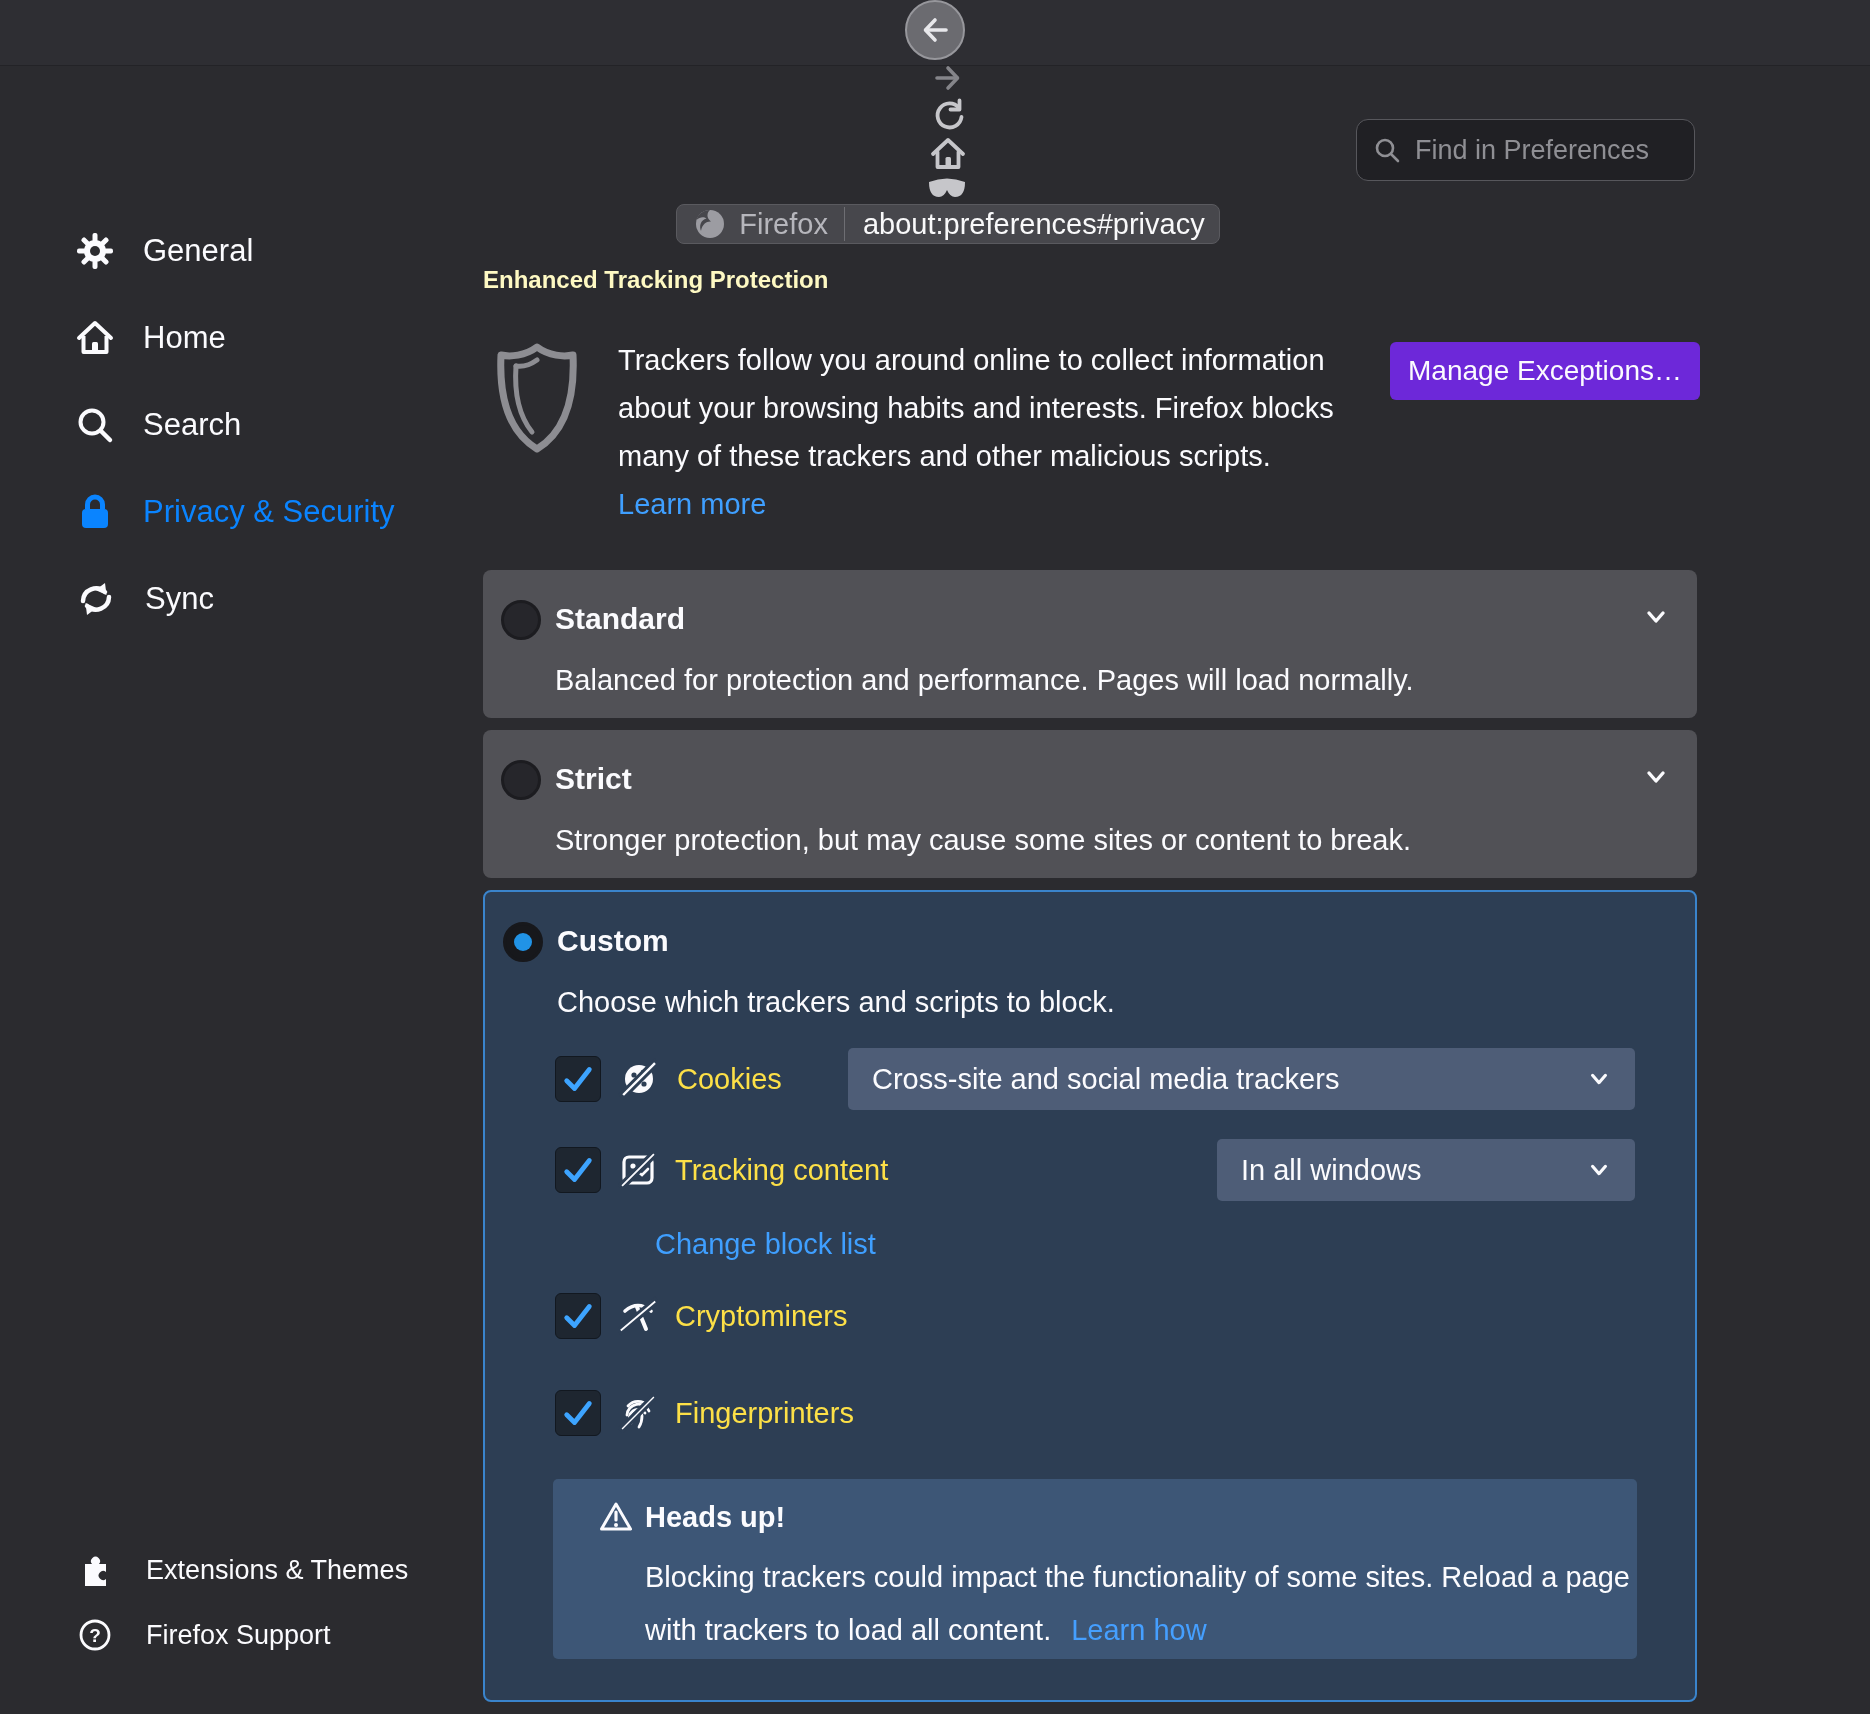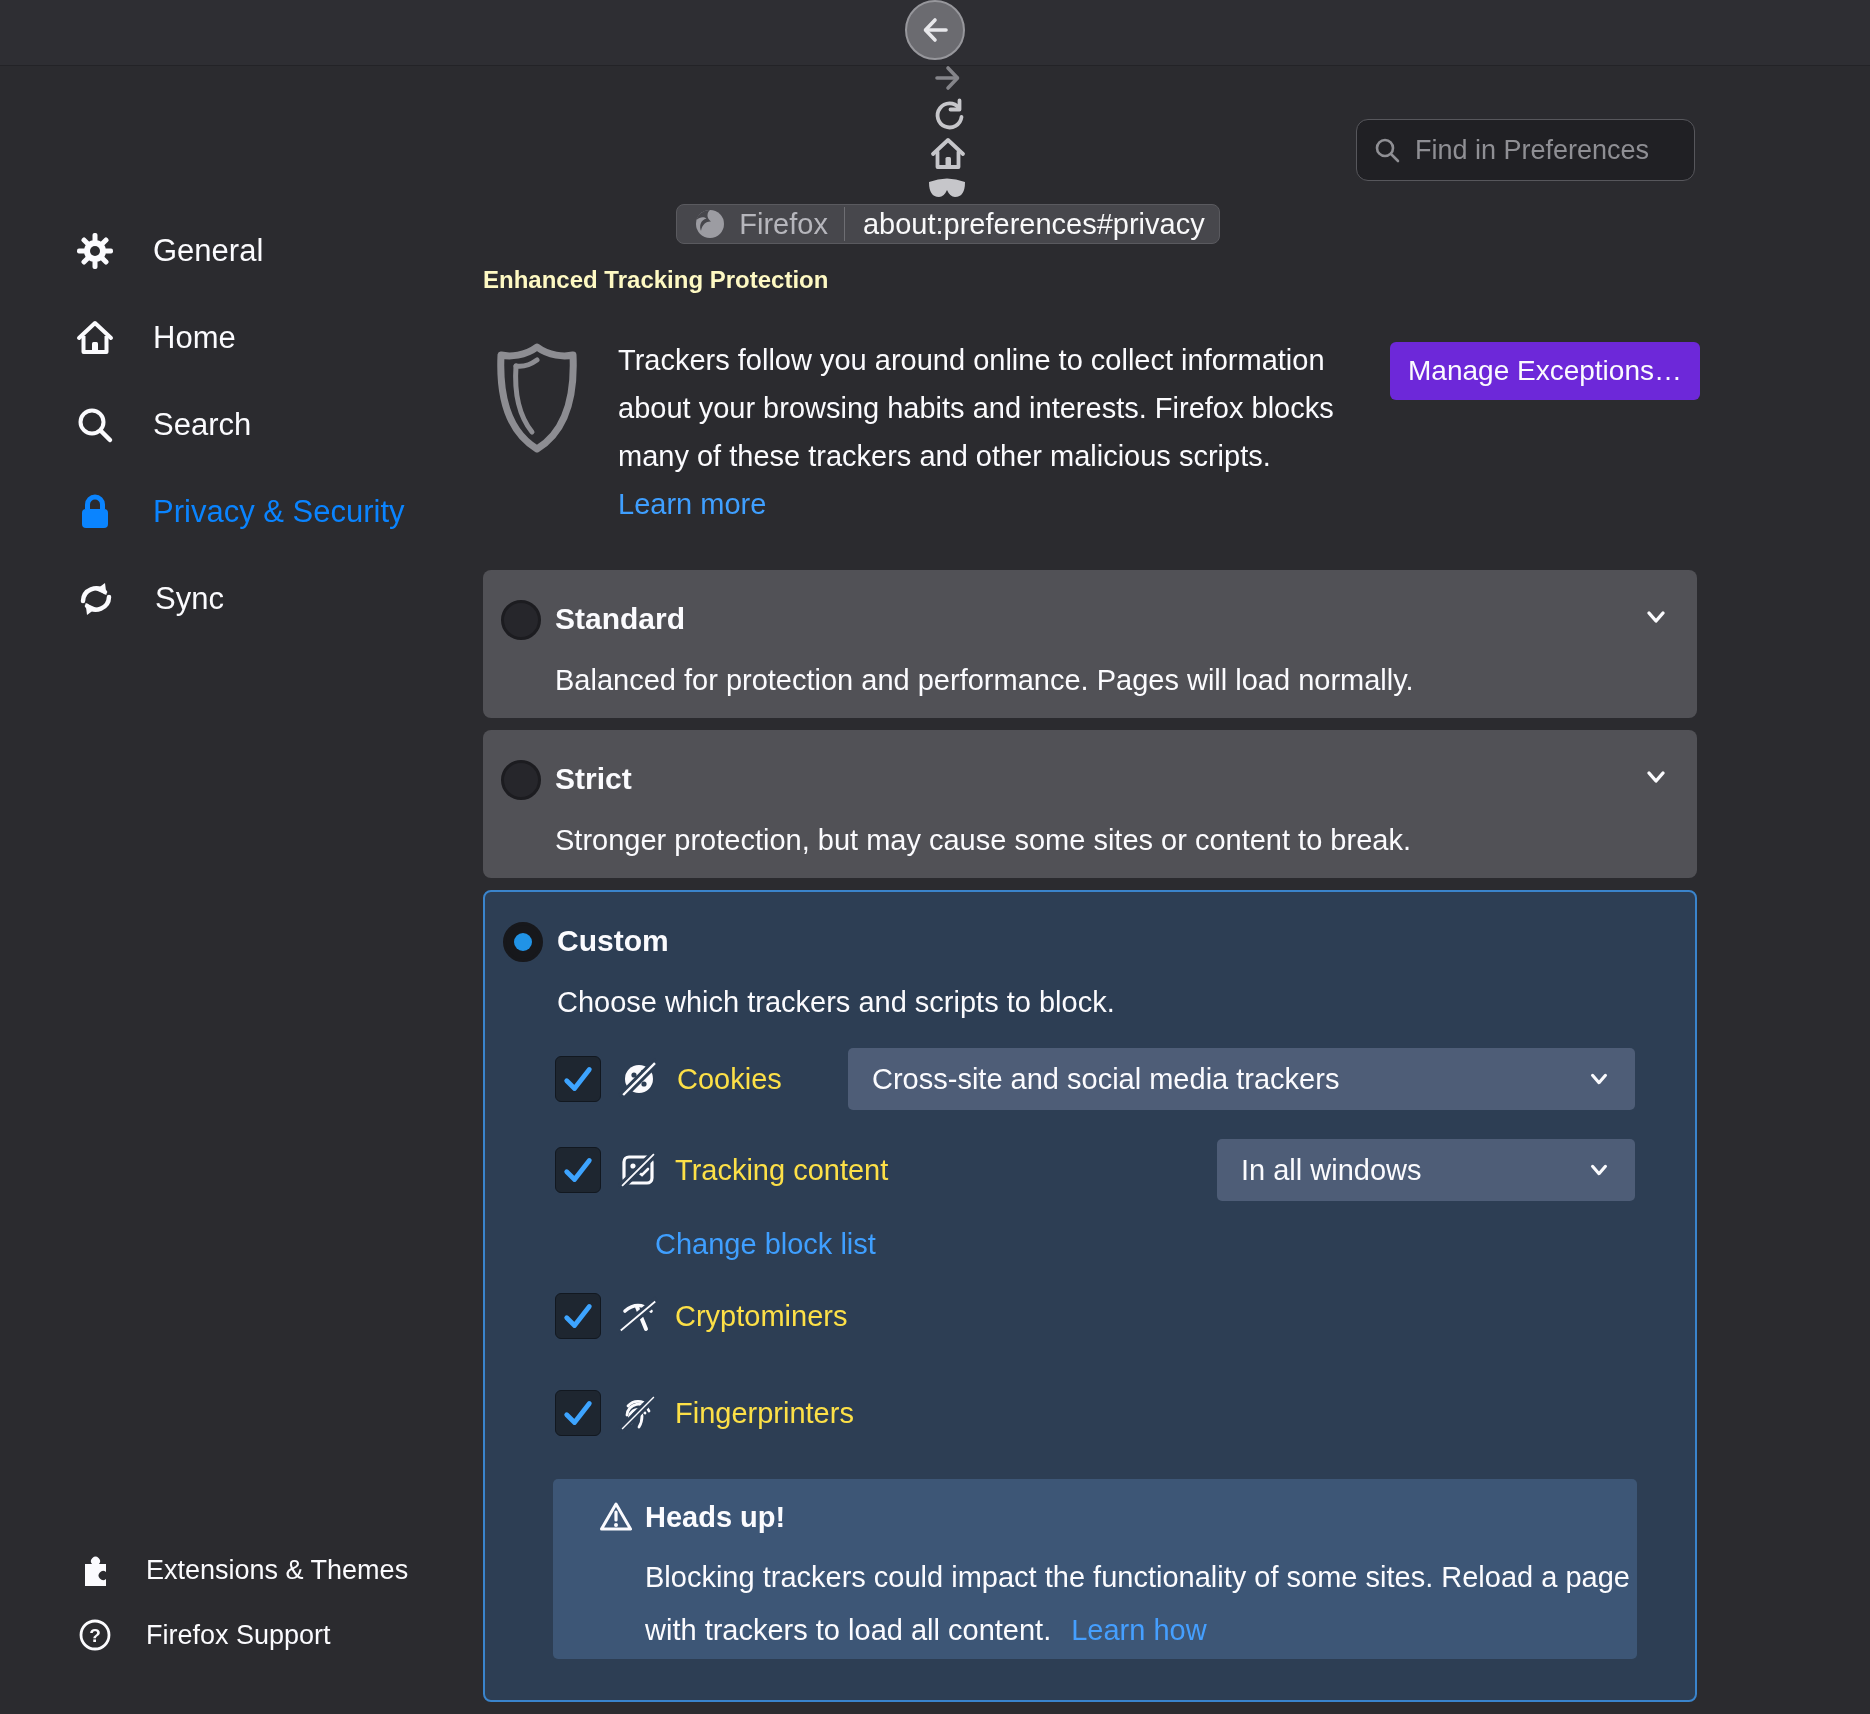--- a/index.html
+++ b/index.html
@@ -40,21 +40,21 @@
   }
   .findbox input {
     background:transparent; border:none; outline:none;
     color:#d0d0d4; font-size:27px; width:100%;
     font-family:"Liberation Sans","DejaVu Sans",sans-serif;
   }
   .findbox input::placeholder { color:#8f8f94; }
   
   .sidebar { position:absolute; left:75px; top:229px; }
   .side-item {
-    display:flex; align-items:center; gap:38px;
+    display:flex; align-items:center; gap:28px;
     height:44px; margin-bottom:43px; cursor:pointer;
     font-size:31px; color:#fbfbfe; white-space:nowrap;
   }
   .side-item.active { color:#0a84ff;margin-top:16px; }
   .side-footer { position:absolute; left:78px; top:1548px; }
   .side-footer .side-item { font-size:27px; margin-bottom:21px; gap:34px; height:44px; }
   
   .h1 {
     position:absolute; left:483px; top:266px;
     font-size:24px; font-weight:bold; color:#fef9c3;

